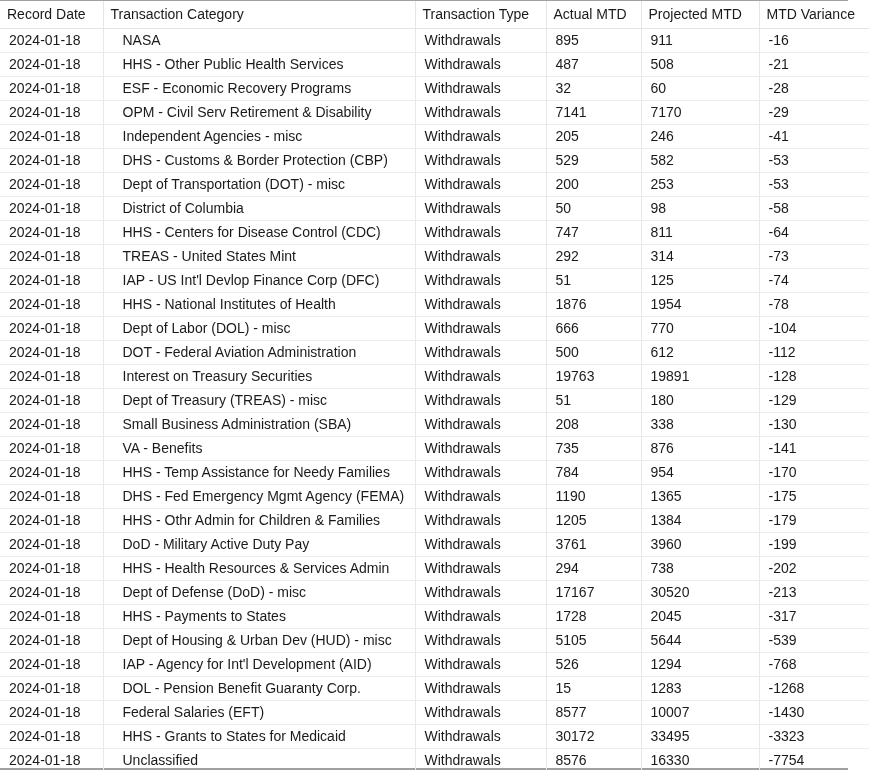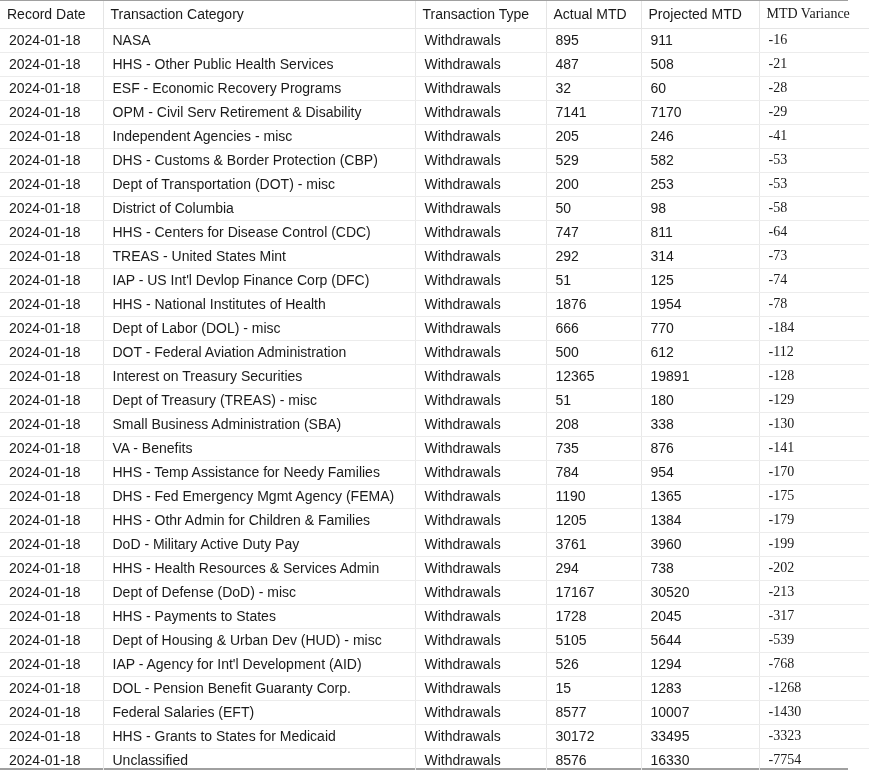--- a/index.html
+++ b/index.html
@@ -41,22 +41,22 @@
   }
   td {
     height: 24px;
     padding: 0 0 0 9px;
     border-right: 1px solid #e8e8e8;
     border-bottom: 1px solid #ececec;
     white-space: nowrap;
     overflow: hidden;
     box-sizing: border-box;
   }
-  th:last-child, td:last-child { border-right: none; font-family: Liberation Serif, serif; }
-  td.cat { padding-left: 9px; }
+  th:last-child, td:last-child { border-right: none; }
+  td.cat { padding-left: 19px; }
 </style>
 </head>
 <body>
 
 <div class="grid">
   <table>
     <colgroup>
       <col class="c0">
         <col class="c1">
         <col class="c2">
@@ -170,35 +170,35 @@
           <td>1876</td>
           <td>1954</td>
           <td>-78</td>
         </tr>
         <tr class="row">
           <td>2024-01-18</td>
           <td class="cat">Dept of Labor (DOL) - misc</td>
           <td>Withdrawals</td>
           <td>666</td>
           <td>770</td>
-          <td>-184</td>
+          <td>-104</td>
         </tr>
         <tr class="row">
           <td>2024-01-18</td>
           <td class="cat">DOT - Federal Aviation Administration</td>
           <td>Withdrawals</td>
           <td>500</td>
           <td>612</td>
           <td>-112</td>
         </tr>
         <tr class="row">
           <td>2024-01-18</td>
           <td class="cat">Interest on Treasury Securities</td>
           <td>Withdrawals</td>
-          <td>12365</td>
+          <td>19763</td>
           <td>19891</td>
           <td>-128</td>
         </tr>
         <tr class="row">
           <td>2024-01-18</td>
           <td class="cat">Dept of Treasury (TREAS) - misc</td>
           <td>Withdrawals</td>
           <td>51</td>
           <td>180</td>
           <td>-129</td>

